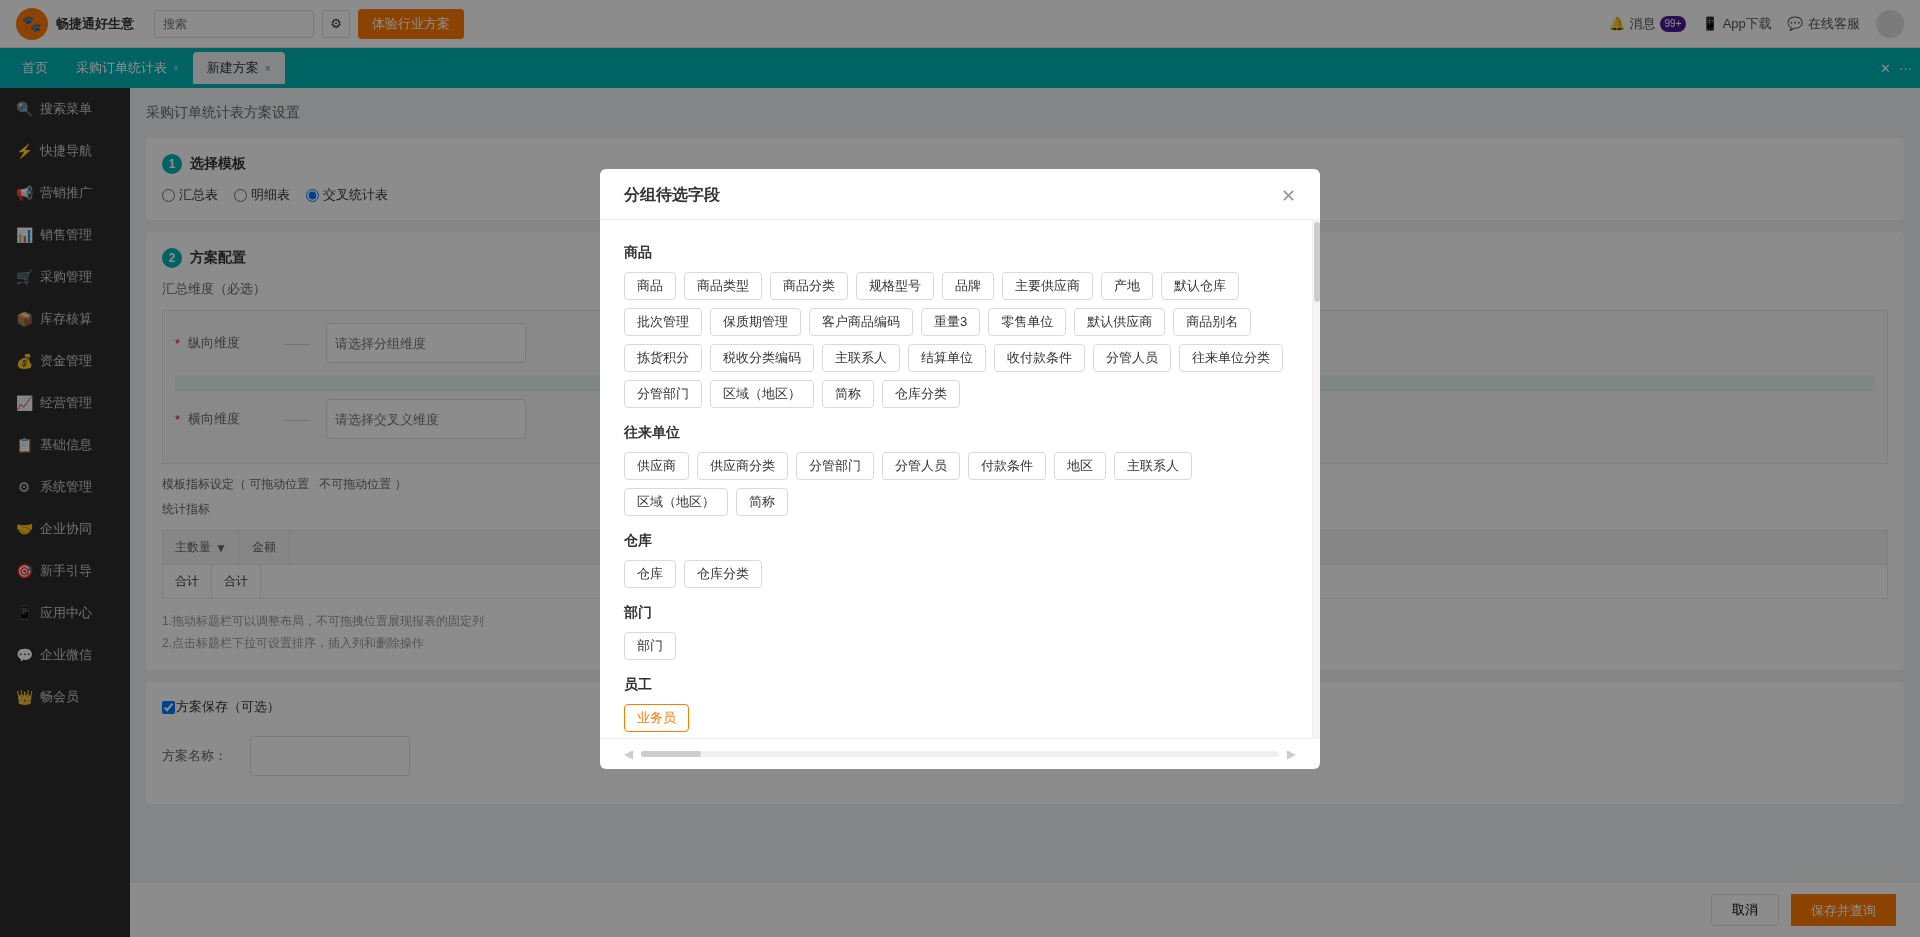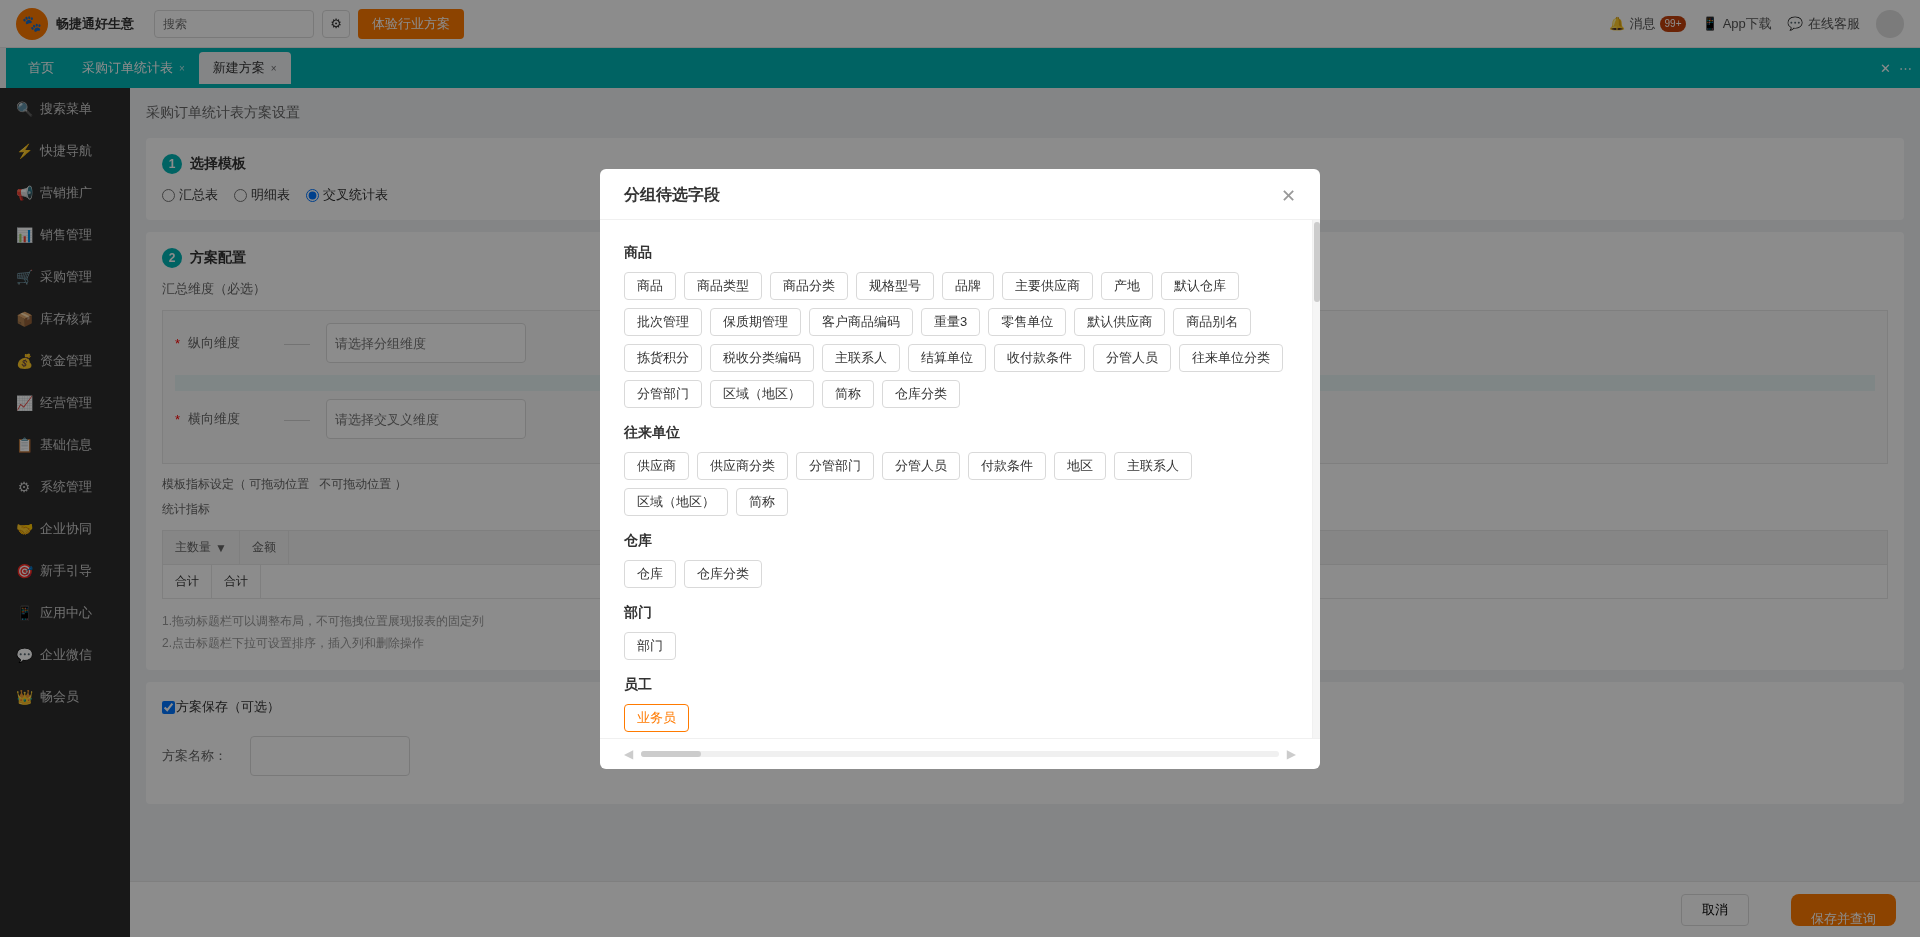--- a/index.html
+++ b/index.html
@@ -56,21 +56,21 @@
     }
     .top-right {
       margin-left: auto;
       display: flex; align-items: center; gap: 16px;
     }
     .top-right-item {
       display: flex; align-items: center; gap: 4px;
       cursor: pointer; font-size: 13px; color: #555;
     }
     .badge {
-      background: #c2410c;
+      background: #4c1d95;
       color: #fff;
       border-radius: 10px;
       font-size: 10px;
       padding: 0 5px;
       min-width: 16px; height: 16px;
       display: flex; align-items: center; justify-content: center;
     }
     .avatar {
       width: 28px; height: 28px;
       background: #e0e0e0;
@@ -78,21 +78,21 @@
     }
 
     
     .nav-tabs {
       height: 40px;
       background: #00b4b4;
       display: flex;
       align-items: center;
       padding: 0 8px;
       position: fixed;
-      top: 48px; left: 6px; right: 0;
+      top: 48px; left: 0; right: 0;
       z-index: 99;
     }
     .nav-tab {
       height: 32px;
       display: flex; align-items: center;
       padding: 0 14px;
       color: #fff;
       cursor: pointer;
       font-size: 13px;
       border-radius: 4px 4px 0 0;
@@ -219,24 +219,24 @@
       display: flex; align-items: center; justify-content: flex-end;
       padding: 0 24px; gap: 12px;
       z-index: 50;
     }
     .btn-cancel {
       height: 32px; padding: 0 20px;
       border: 1px solid #ddd; border-radius: 4px;
       background: #fff; cursor: pointer; font-size: 13px;
     }
     .btn-save {
-      height: 32px; padding: 16px 20px;
+      height: 32px; padding: 8px 20px;
       background: #ff7a00; color: #fff;
-      border: none; border-radius: 8px;
-      cursor: pointer; font-size: 13px; margin-left: 30px;
+      border: none; border-radius: 0;
+      cursor: pointer; font-size: 13px;
     }
 
     
     .modal-overlay {
       position: fixed;
       top: 0; left: 0; right: 0; bottom: 0;
       background: rgba(0,0,0,0.45);
       z-index: 200;
       display: flex; align-items: center; justify-content: center;
     }

